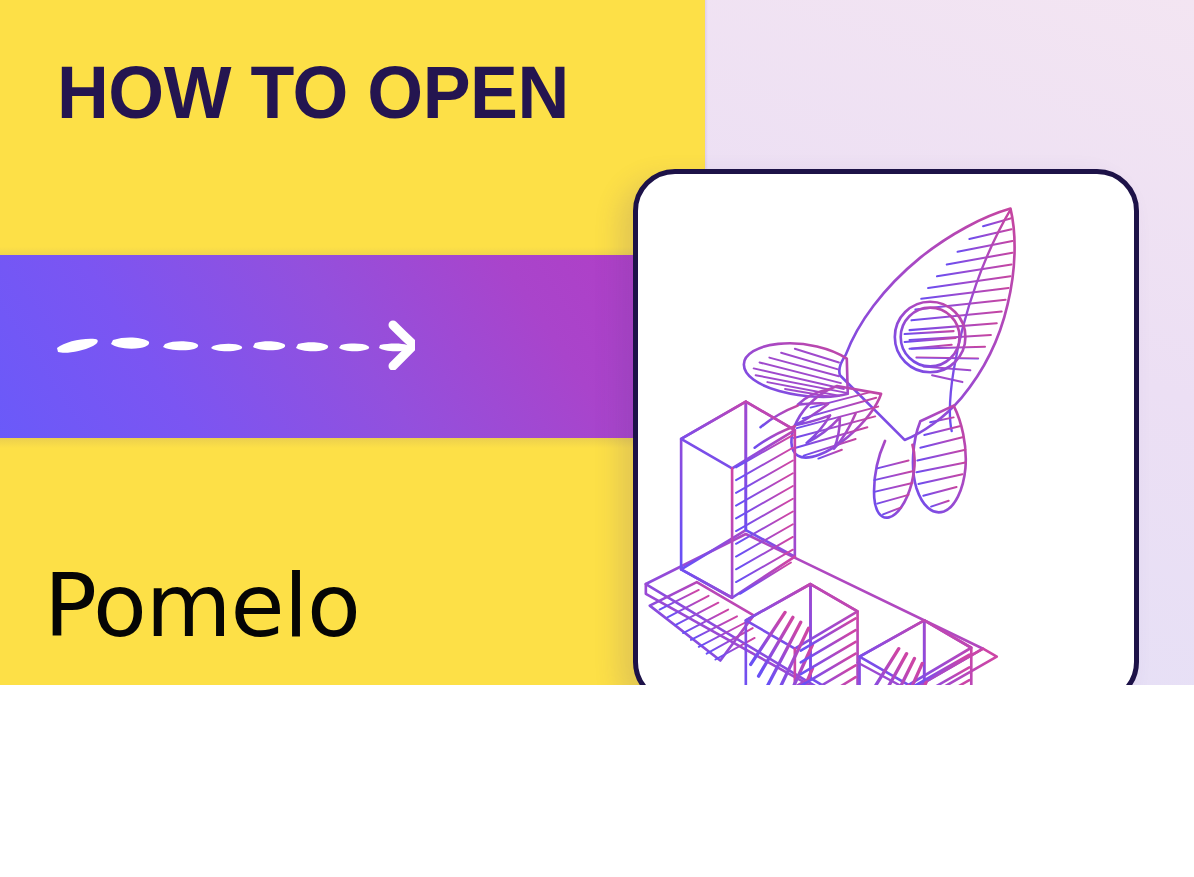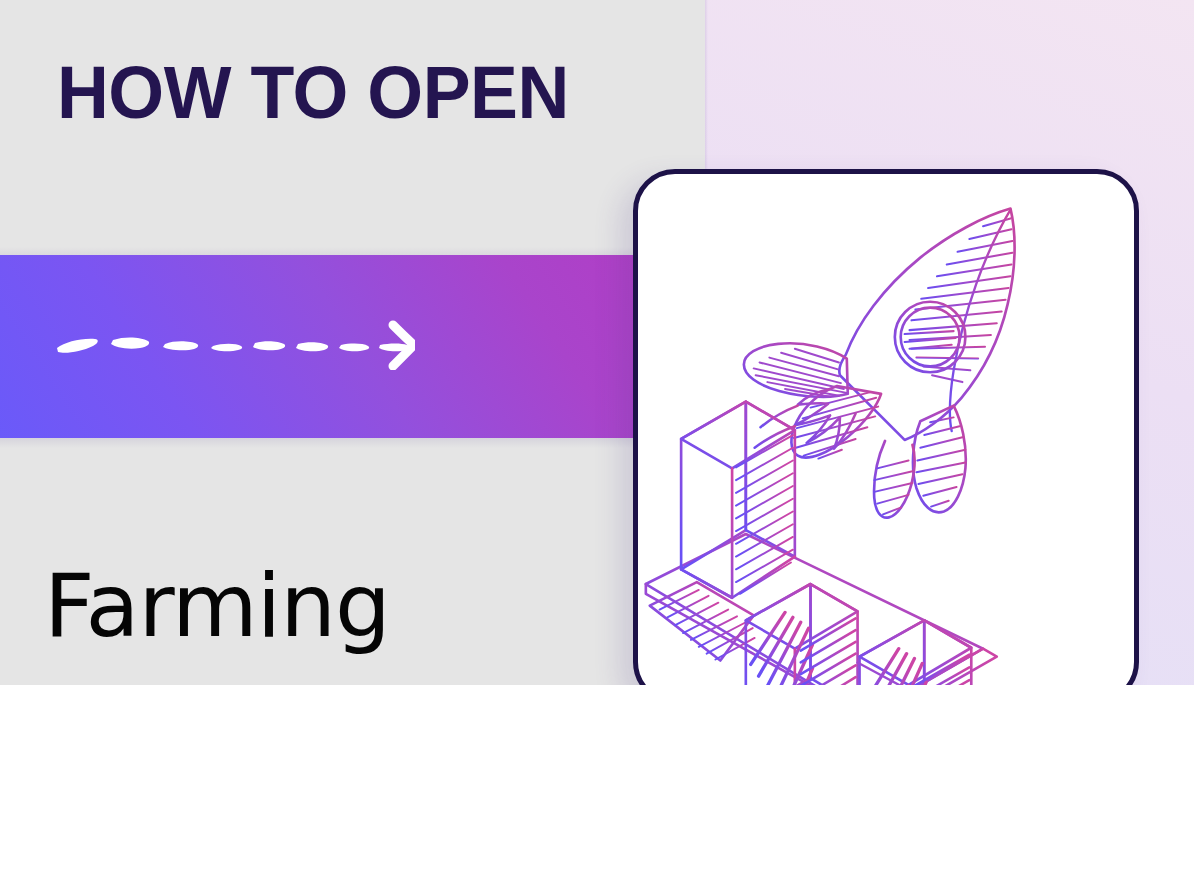--- a/index.html
+++ b/index.html
@@ -6,21 +6,21 @@
   html,body{margin:0;padding:0;}
   body{
     width:1194px;height:877px;
     background:#ffffff;
     font-family:"Liberation Sans", sans-serif;
     overflow:hidden;
   }
   .canvas{
     position:relative;
     width:1194px;height:685px;
-    background:#e5e5e5;
+    background:#fde047;
     overflow:hidden;
   }
 
   
   .right-panel{
     position:absolute;
     left:705px;top:0;
     width:489px;height:877px;
     background:linear-gradient(200deg,#f3e5f2 0%,#ecdff4 38%,#e6e0f6 72%,#e0def8 100%);
   }
@@ -122,21 +122,21 @@
         <path d="M243,26 C253,23 267,24 272,27 C275,29 272,32 264,33 C253,34 244,32 241,30 Z"></path>
         <path d="M286,27 C295,25 308,25 313,28 C316,30 313,32 305,33 C295,34 287,32 284,30 Z"></path>
         <path d="M325,27 C334,25 347,25 352,27 C356,29 354,32 346,33 C336,34 327,32 324,30 Z"></path>
       </g>
 
       <path d="M338,7 C345,14 352,21 359,27 C352,34 345,41 338,48" fill="none" stroke="#ffffff" stroke-width="9" stroke-linecap="round" stroke-linejoin="round"></path>
     </svg>
   </div>
 
   <div class="product-title">
-    <span class="ln">Farming</span>
+    <span class="ln">Pomelo</span>
   </div>
 
   <div class="card">
     <svg viewBox="0 0 506 535" xmlns="http://www.w3.org/2000/svg">
       <defs>
         <linearGradient id="sk" x1="1" y1="0" x2="0" y2="1">
           <stop offset="0%" stop-color="#c6459f"></stop>
           <stop offset="45%" stop-color="#a449c9"></stop>
           <stop offset="100%" stop-color="#6b4df0"></stop>
         </linearGradient>

